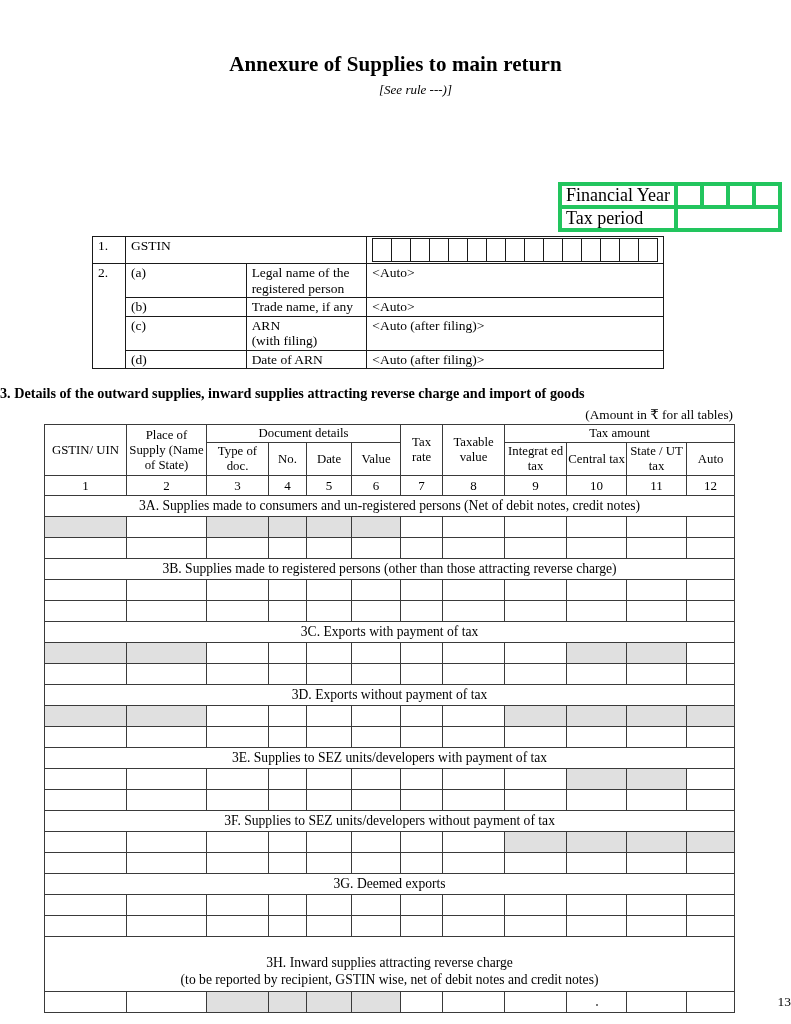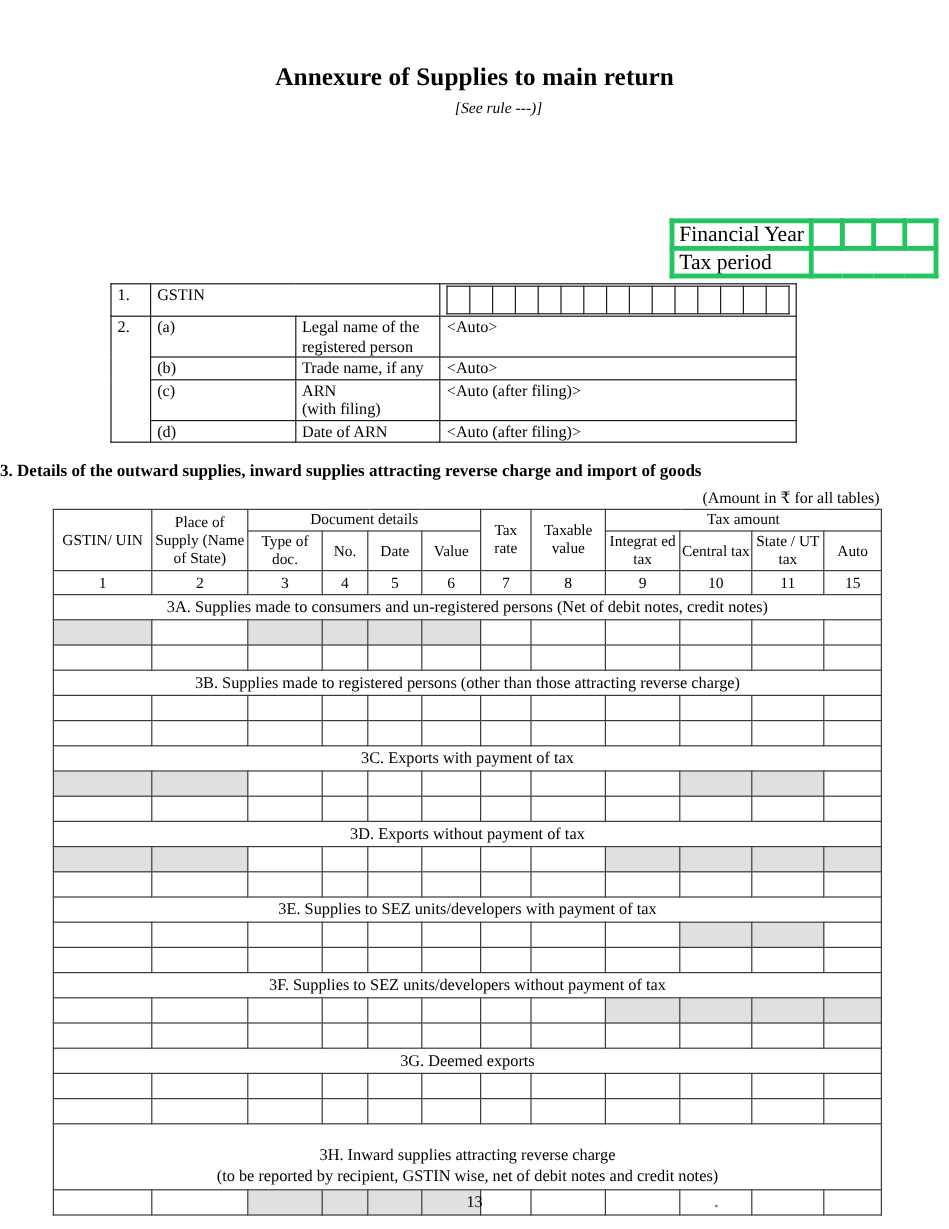--- a/index.html
+++ b/index.html
@@ -164,21 +164,21 @@
     display: inline-block;
     width: 2px; height: 2px;
     background: #777;
   }
 
   
   .page-no {
     position: absolute;
     left: 0; right: 0;
     top: 942px;
-    text-align: center;
+    text-align: right;
     font-size: 13.5px;
   }
 </style>
 </head>
 <body>
 
 <div class="page">
 
   <div class="title-block">
     <div class="doc-title">Annexure of Supplies to main return</div>
@@ -310,21 +310,21 @@
             <td>2</td>
             <td>3</td>
             <td>4</td>
             <td>5</td>
             <td>6</td>
             <td>7</td>
             <td>8</td>
             <td>9</td>
             <td>10</td>
             <td>11</td>
-            <td>15</td>
+            <td>12</td>
           </tr>
           <tr>
             <td class="section-label" colspan="12">
               <div>3A. Supplies made to consumers and un-registered persons (Net of debit notes, credit notes)</div>
             </td>
           </tr>
           <tr class="datarow">
             <td class="shade"></td>
             <td></td>
             <td class="shade"></td>

